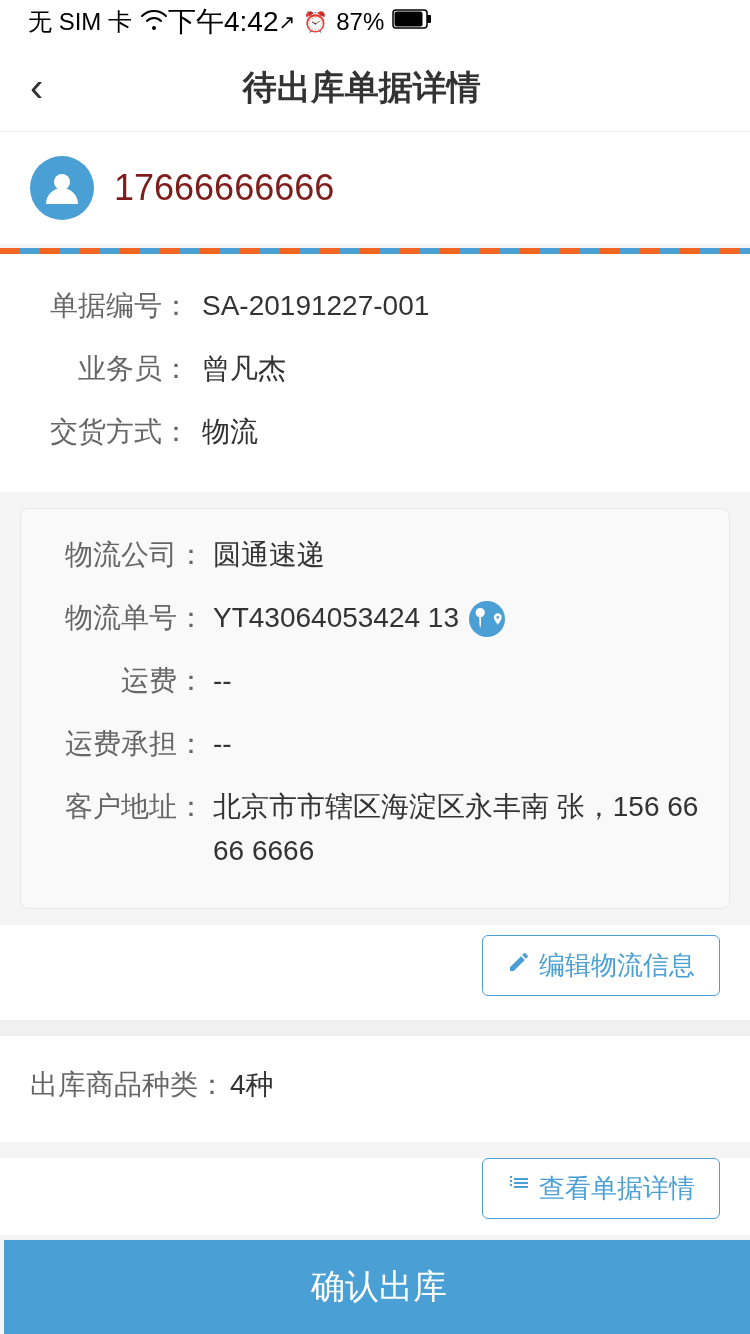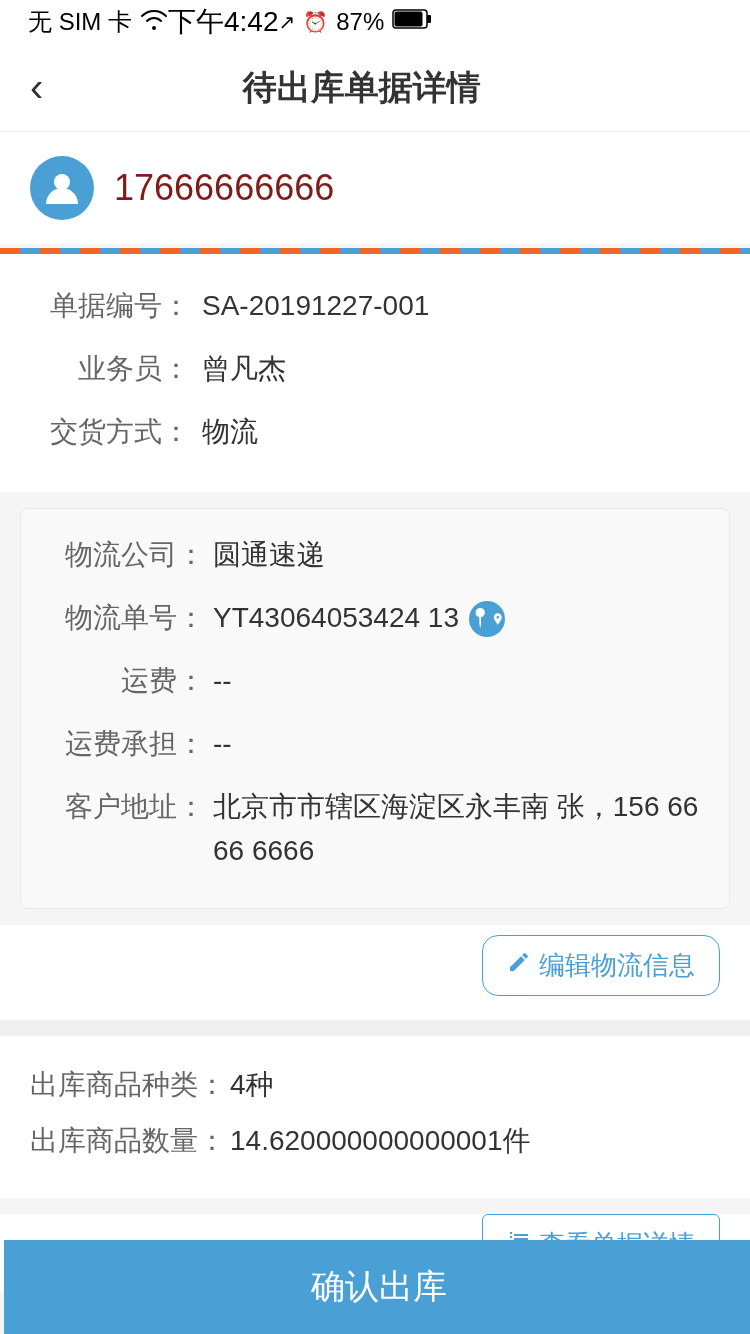--- a/index.html
+++ b/index.html
@@ -150,21 +150,21 @@
       background: #4a9fd4;
       border-radius: 50%;
       display: inline-flex;
       align-items: center;
       justify-content: center;
       cursor: pointer;
     }
     .location-icon::before { content: '📍'; font-size: 18px; filter: brightness(10); }
     .btn-edit {
       border: 1px solid #4a9fd4;
-      border-radius: 16px;
+      border-radius: 6px;
       padding: 12px 24px;
       color: #4a9fd4;
       font-size: 26px;
       display: flex;
       align-items: center;
       gap: 8px;
       background: #fff;
       cursor: pointer;
     }
 
@@ -348,24 +348,20 @@
     </button>
   </div>
 
   <div class="section-separator"></div>
 
   <div class="goods-section">
     <div class="goods-row">
       <span class="goods-label">出库商品种类：</span>
       <span class="goods-value">4种</span>
     </div>
-    <div class="goods-row">
-      <span class="goods-label">出库商品数量：</span>
-      <span class="goods-value">14.620000000000001件</span>
-    </div>
   </div>
 
   <div class="btn-view-details-wrap">
     <button class="btn-view-details">
       <span>
         <svg width="24" height="24" viewBox="0 0 24 24" fill="#4a9fd4">
           <path d="M3 5h2V3H3v2zm0 4h2V7H3v2zm0 4h2v-2H3v2zm4-8v2h14V5H7zm0 4v2h14V9H7zm0 4v2h14v-2H7z"></path>
         </svg>
       </span>
       <span>查看单据详情</span>

